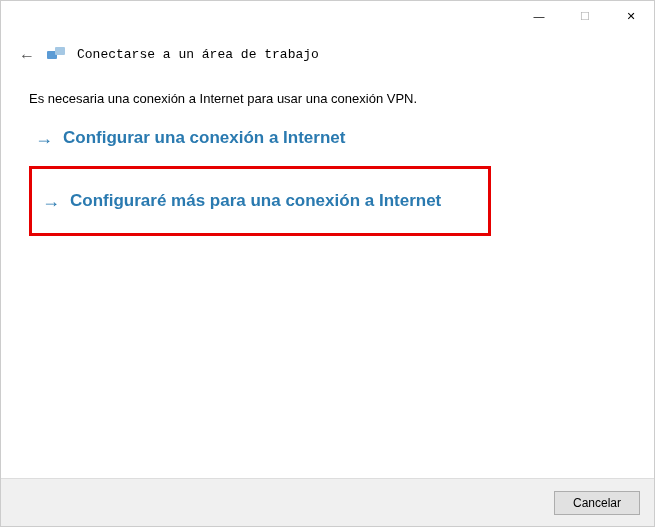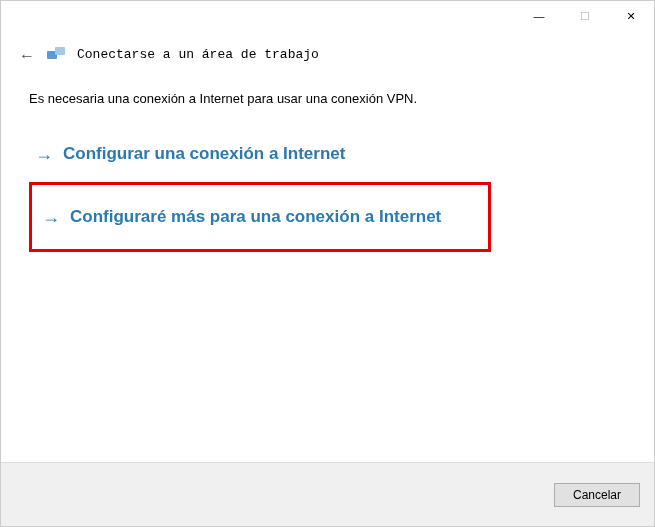--- a/index.html
+++ b/index.html
@@ -63,21 +63,21 @@
     }
     .heading {
       font-size: 18px;
       color: #003399;
       font-weight: 400;
       margin-bottom: 18px;
     }
     .subtext {
       font-size: 13px;
       color: #000;
-      margin-bottom: 28px;
+      margin-bottom: 12px;
     }
     .option {
       display: flex;
       align-items: center;
       gap: 10px;
       padding: 10px 6px;
       cursor: pointer;
       margin: 6px 0;
     }
     .option-arrow {
@@ -94,21 +94,21 @@
       border: 3px solid #e60000;
       padding: 6px 4px;
       margin-top: 8px;
       width: 462px;
     }
     .footer {
       position: absolute;
       bottom: 0;
       left: 0;
       right: 0;
-      height: 64px;
+      height: 48px;
       background: #f0f0f0;
       border-top: 1px solid #ddd;
       display: flex;
       justify-content: flex-end;
       align-items: center;
       padding-right: 14px;
     }
     .cancel-btn {
       background: #e1e1e1;
       border: 1px solid #adadad;

